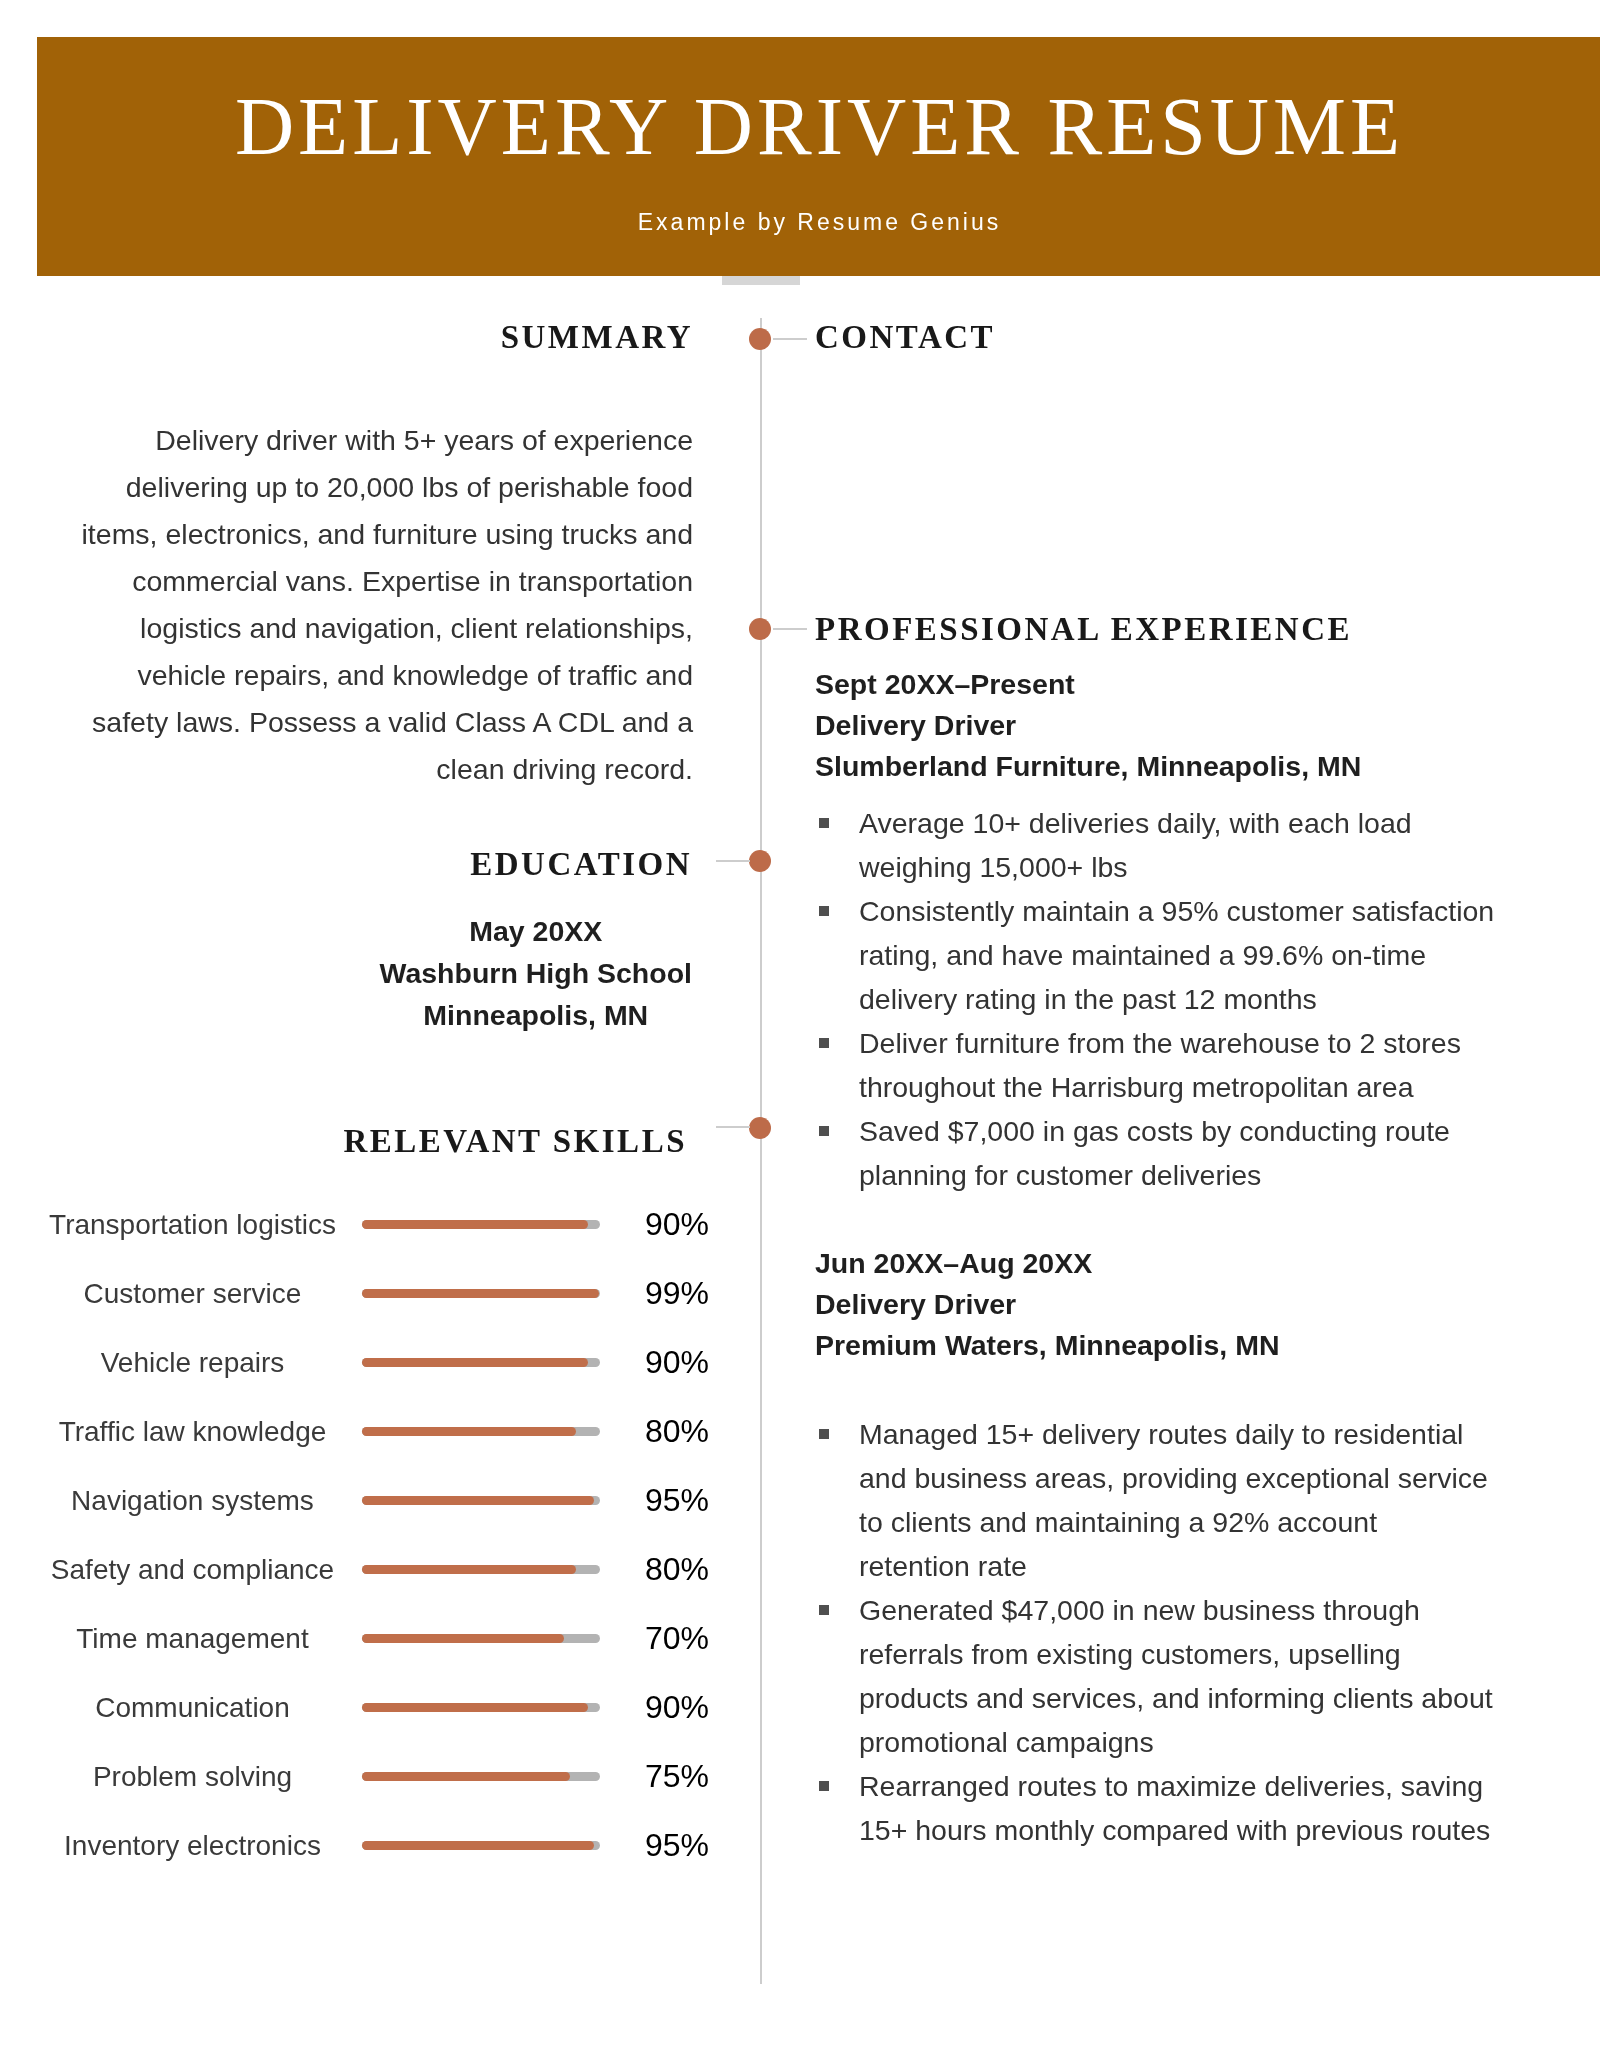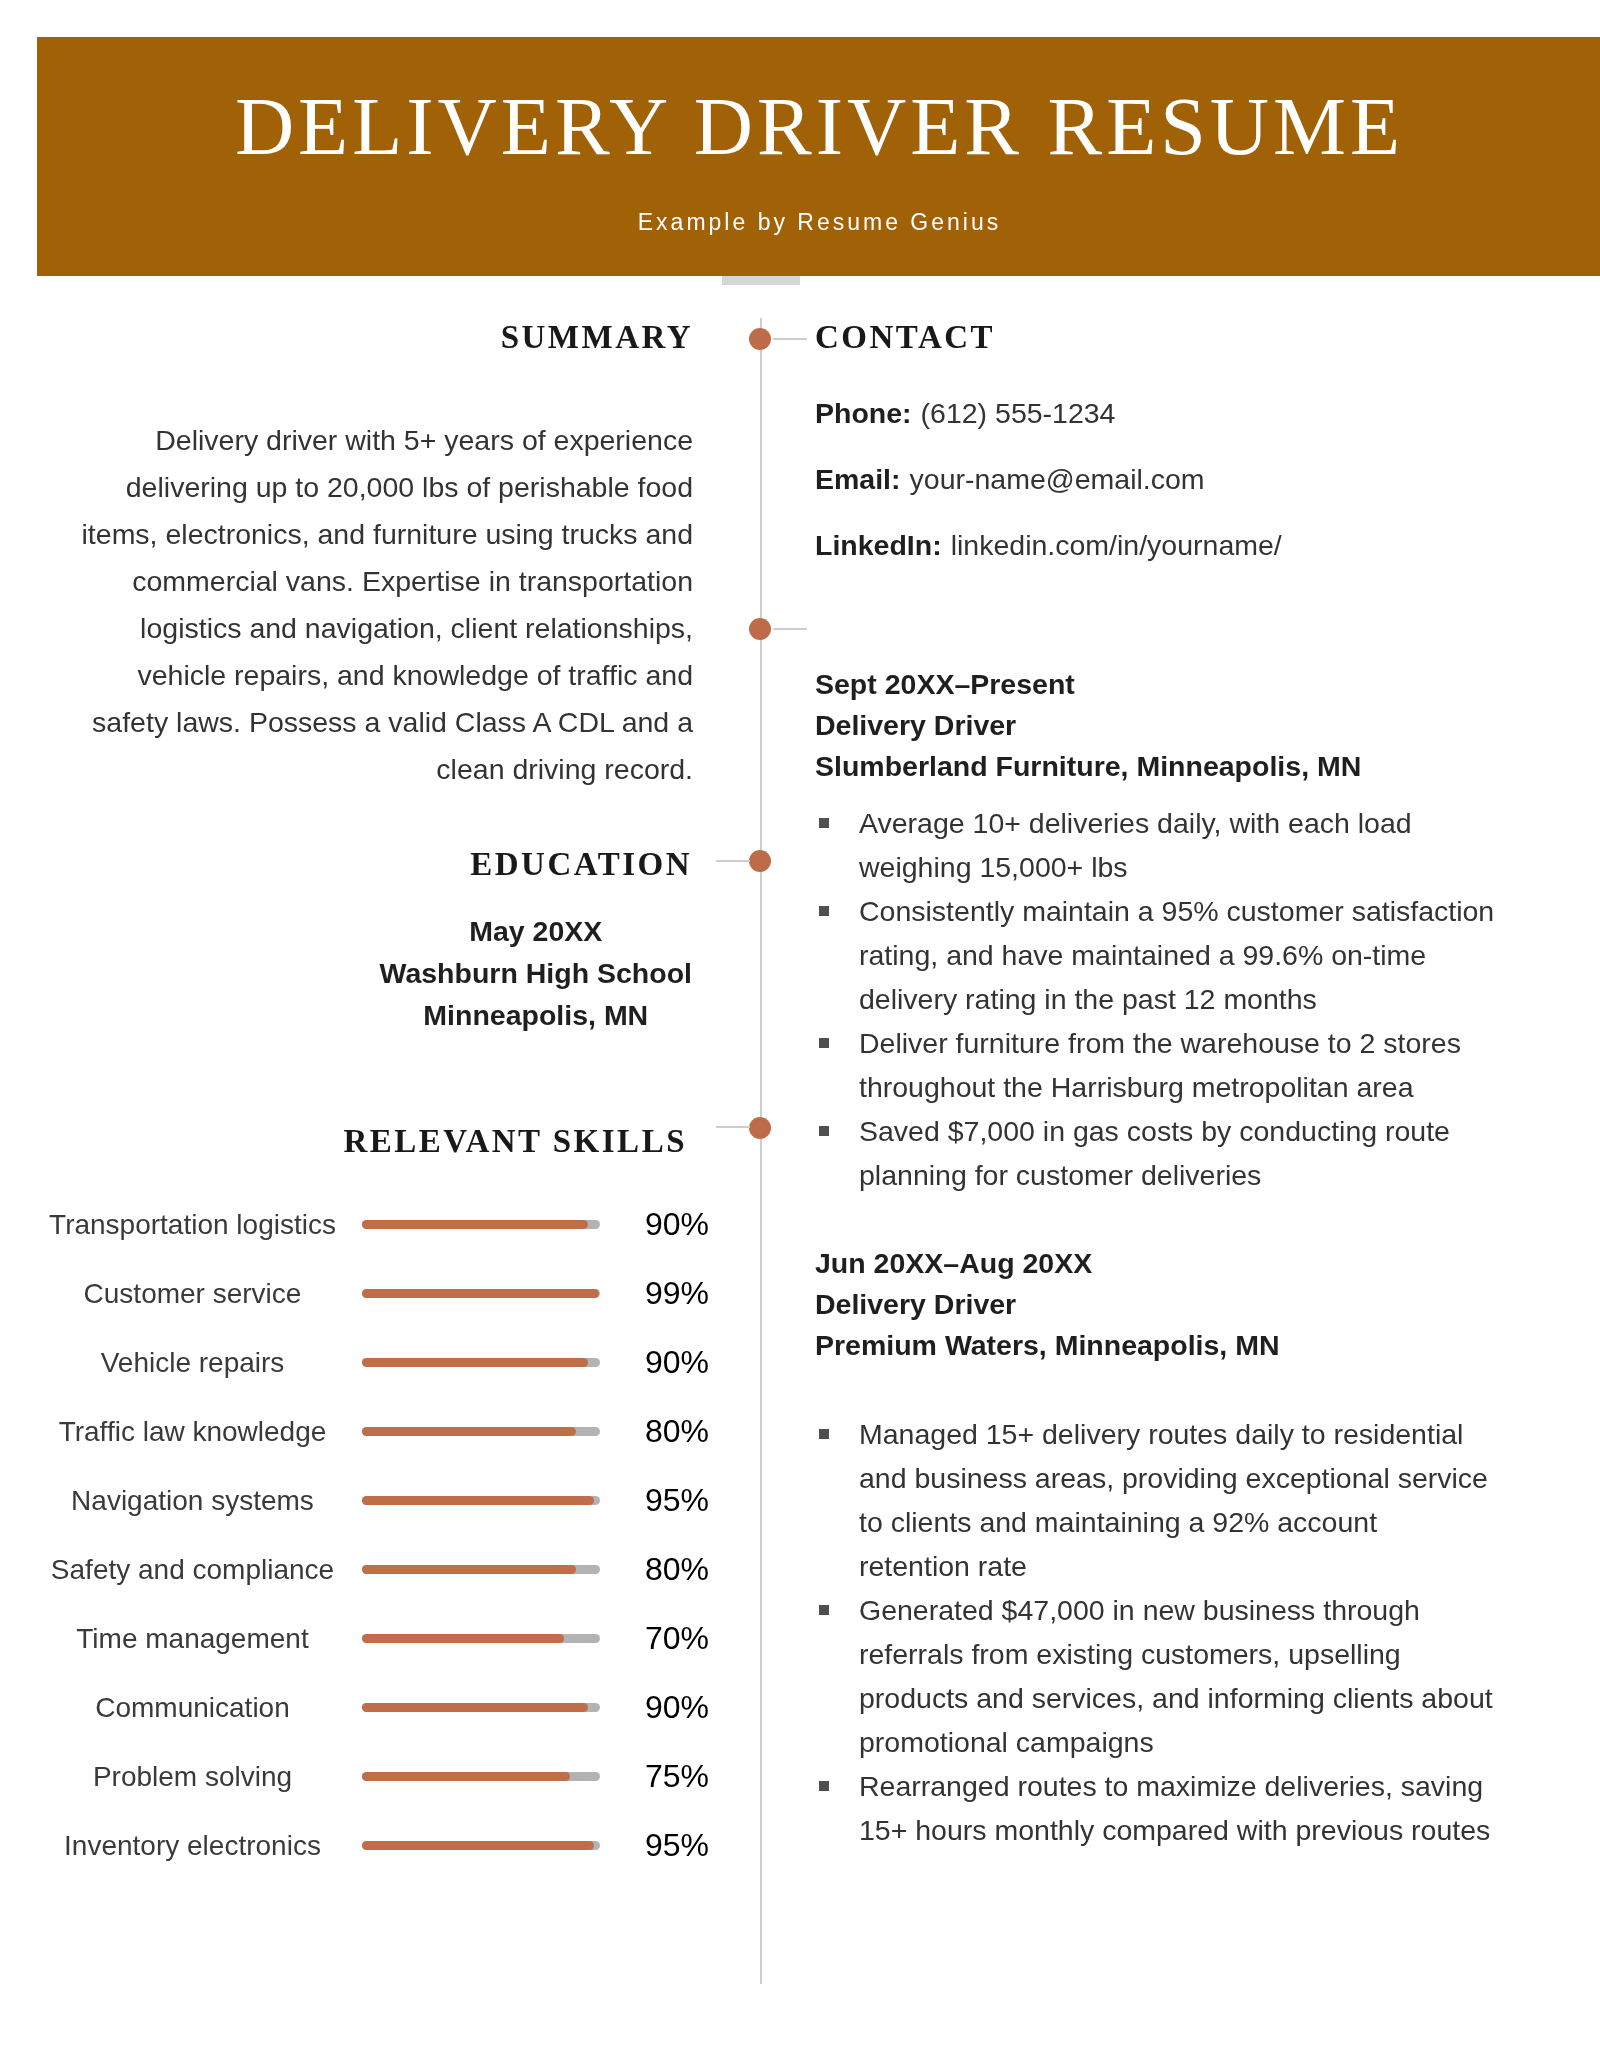--- a/index.html
+++ b/index.html
@@ -155,26 +155,22 @@
       <div class="skill-row">
         <div class="skill-label">Inventory electronics</div>
         <div class="skill-track" style="background: rgb(179, 179, 179);">
           <div class="skill-fill" style="width: 97.5%; background: rgb(192, 110, 74);"></div>
         </div>
         <div class="skill-pct">95%</div>
       </div>
     </div>
 
   <h2 class="sec-h" style="left:815px;top:320px;">CONTACT</h2>
-  <div class="contact-list" id="contact-list">
-      <div class="contact-row"><span class="c-label">Phone:</span><span class="c-value">(612) 555-1234</span></div>
-      <div class="contact-row"><span class="c-label">Email:</span><span class="c-value">your-name@email.com</span></div>
-      <div class="contact-row"><span class="c-label">LinkedIn:</span><span class="c-value">linkedin.com/in/yourname/</span></div>
-    </div>
 
+  <h2 class="sec-h" style="left:815px;top:612px;">PROFESSIONAL EXPERIENCE</h2>
   <div class="experience" id="experience-list">
       <div class="job-h">
         <div>Sept 20XX–Present</div>
         <div>Delivery Driver</div>
         <div>Slumberland Furniture, Minneapolis, MN</div>
       </div>
       <ul class="bullets">
         <li><span class="bullet-sq"></span><span>Average 10+ deliveries daily, with each load weighing 15,000+ lbs</span></li>
         <li><span class="bullet-sq"></span><span>Consistently maintain a 95% customer satisfaction rating, and have maintained a 99.6% on-time delivery rating in the past 12 months</span></li>
         <li><span class="bullet-sq"></span><span>Deliver furniture from the warehouse to 2 stores throughout the Harrisburg metropolitan area</span></li>

